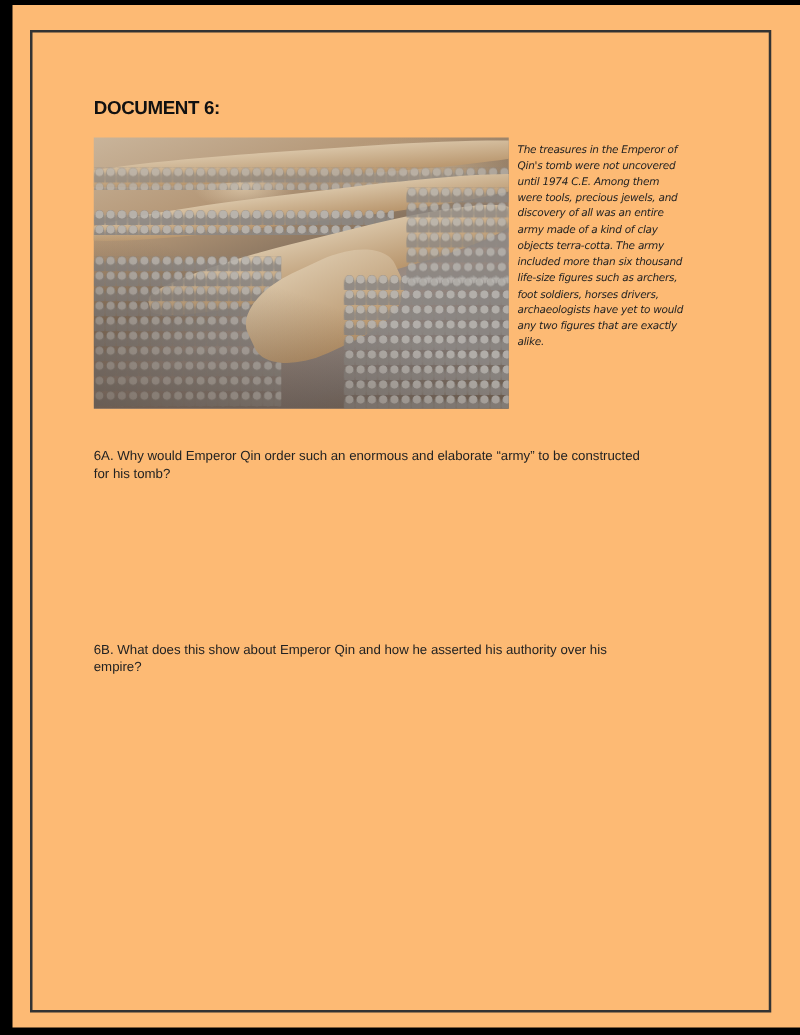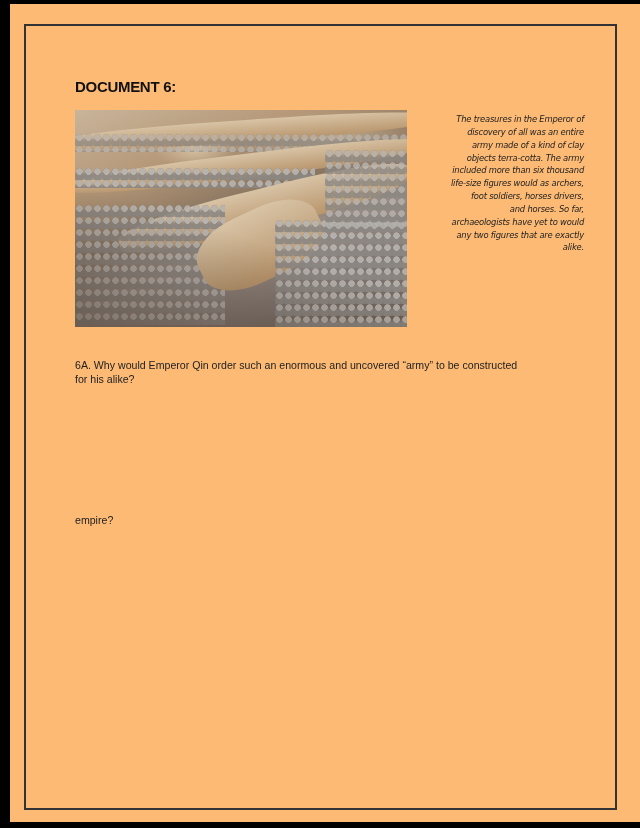--- a/index.html
+++ b/index.html
@@ -42,21 +42,21 @@
     }
     .photo .shade {
       position: absolute; inset: 0;
       background: linear-gradient(200deg, transparent 55%, rgba(60,40,25,0.45) 100%);
     }
     .caption {
       position: absolute; left: 404px; top: 109px; width: 170px;
       font-family: "DejaVu Sans", sans-serif; font-style: italic;
       font-size: 8.4px; line-height: 12.85px; color: #222; letter-spacing: -0.2px;
     }
-    .caption .ln { display: block; white-space: nowrap; text-align: right; }
+    .caption .ln { display: block; white-space: nowrap; }
     .question {
       position: absolute; left: 65px; width: 510px;
       font-size: 10.6px; line-height: 13.5px; color: #222;
     }
     .q6a { top: 355px; }
     .q6b { top: 510px; }
     .answer-area { position: absolute; left: 65px; width: 510px; }
   </style>
 </head>
 <body>
@@ -74,35 +74,38 @@
     <div class="band" style="left:40px;top:78px;width:300px;height:40px;transform:rotate(-14deg);"></div>
     <div class="soldiers" style="left:0;top:95px;width:150px;height:120px;"></div>
     <div class="band" style="left:120px;top:100px;width:130px;height:70px;transform:rotate(-25deg);"></div>
     <div class="soldiers" style="left:200px;top:110px;width:132px;height:107px;"></div>
     <div class="soldiers" style="left:250px;top:40px;width:82px;height:80px;opacity:.8;"></div>
     <div class="shade"></div>
   </div>
 
   <div class="caption">
     <span class="ln">The treasures in the Emperor of</span>
+    <span class="ln">Qin's tomb were not uncovered</span>
+    <span class="ln">until 1974 C.E. Among them</span>
+    <span class="ln">were tools, precious jewels, and</span>
     <span class="ln">discovery of all was an entire</span>
     <span class="ln">army made of a kind of clay</span>
     <span class="ln">objects terra-cotta. The army</span>
     <span class="ln">included more than six thousand</span>
-    <span class="ln">life-size figures would as archers,</span>
+    <span class="ln">life-size figures such as archers,</span>
     <span class="ln">foot soldiers, horses drivers,</span>
-    <span class="ln">and horses. So far,</span>
     <span class="ln">archaeologists have yet to would</span>
     <span class="ln">any two figures that are exactly</span>
     <span class="ln">alike.</span>
   </div>
 
   <div class="question q6a">
-    <div>6A. Why would Emperor Qin order such an enormous and uncovered “army” to be constructed</div>
-    <div>for his alike?</div>
+    <div>6A. Why would Emperor Qin order such an enormous and elaborate “army” to be constructed</div>
+    <div>for his tomb?</div>
   </div>
   <div class="answer-area" style="top:390px;height:110px;"></div>
 
   <div class="question q6b">
+    <div>6B. What does this show about Emperor Qin and how he asserted his authority over his</div>
     <div>empire?</div>
   </div>
   <div class="answer-area" style="top:545px;height:240px;"></div>
 </div>
 
 </body></html>

